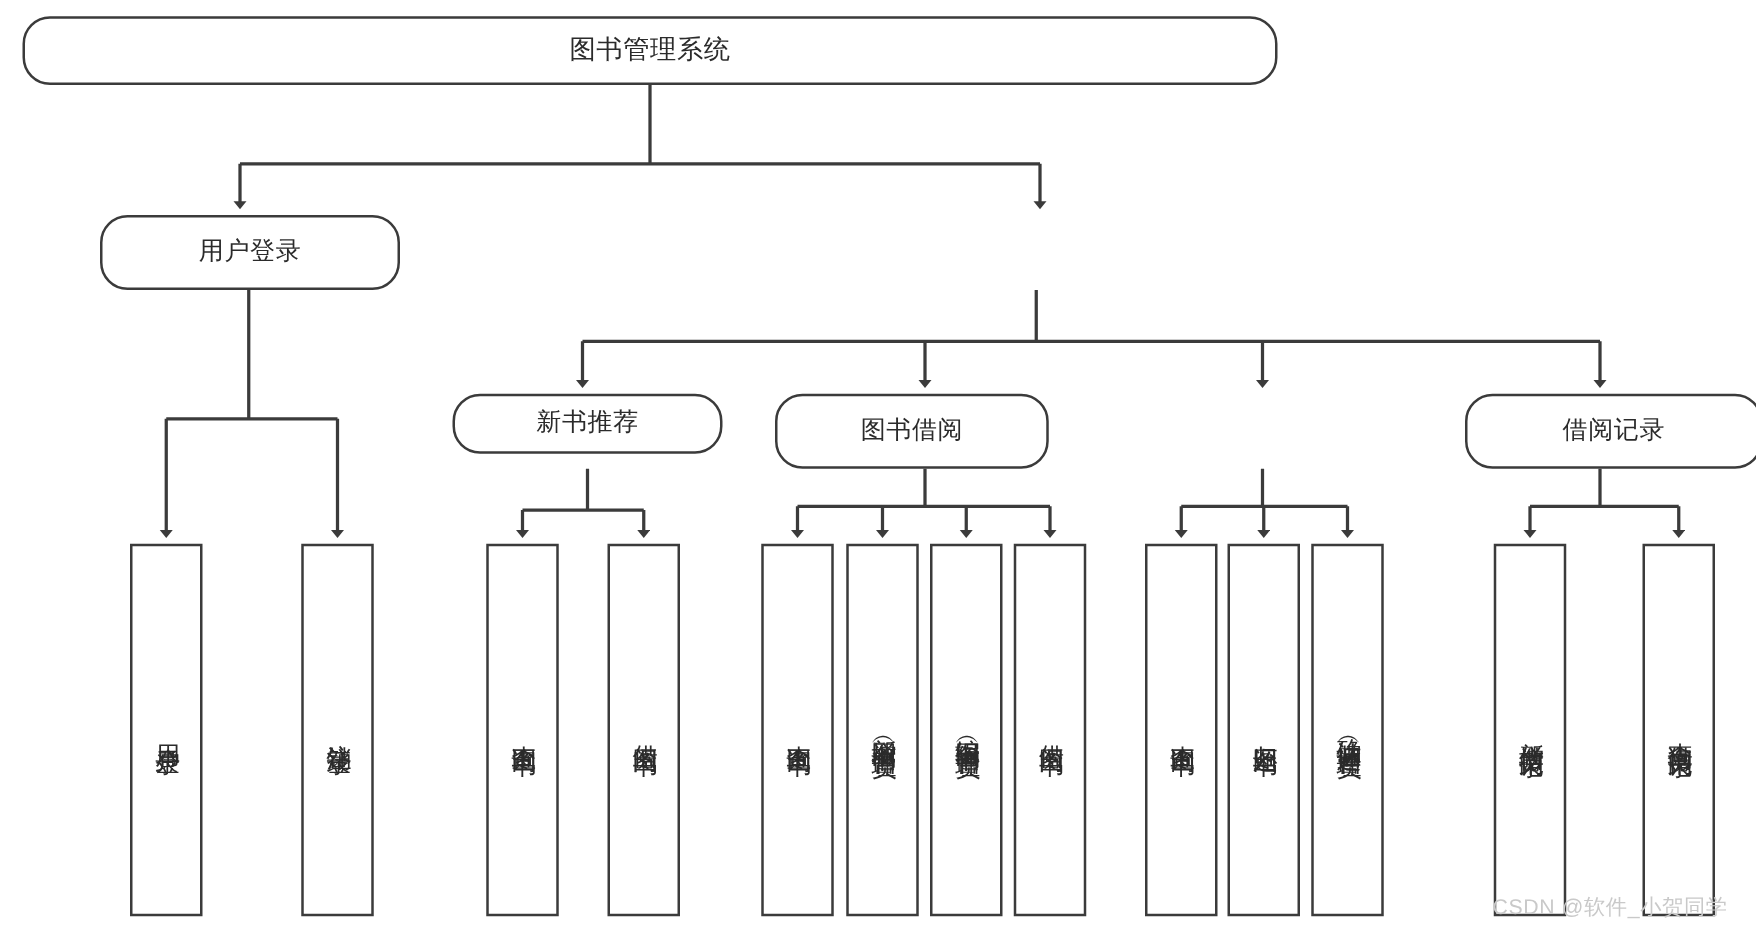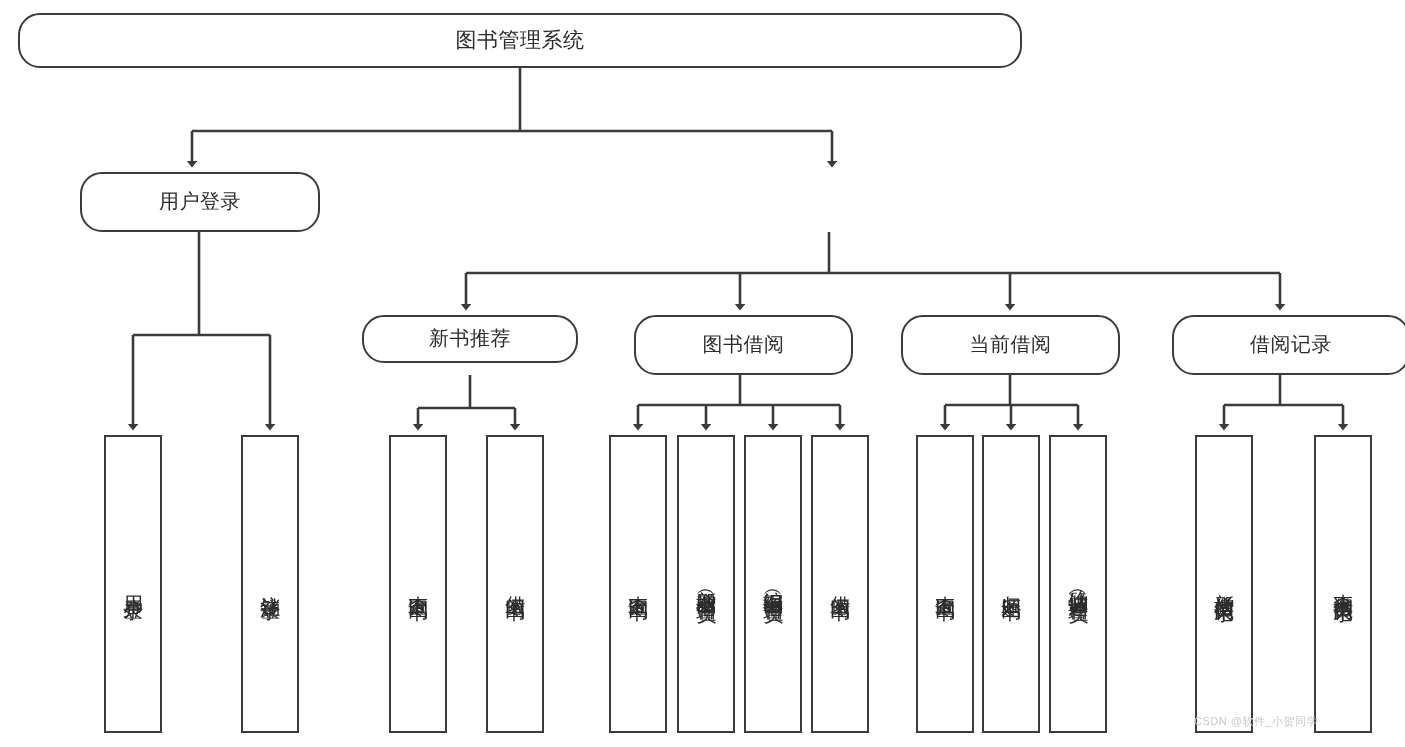--- a/index.html
+++ b/index.html
@@ -40,21 +40,21 @@
   }
   .node.v .txt{
     writing-mode:vertical-rl;
     text-orientation:upright;
     white-space:normal;
     max-height:100%;
   }
   .watermark{
     position:absolute;
     color:#c9c9c9;
-    font-size:11px;
+    font-size:17px;
     white-space:nowrap;
     letter-spacing:.5px;
     pointer-events:none;
   }
 </style>
 </head>
 <body>
 
 <div id="canvas">
 
@@ -112,25 +112,22 @@
     <span class="txt">图书管理系统</span>
   </div>
 
   <div class="node h" style="left:80px;top:172px;width:240px;height:60px;">
     <span class="txt">用户登录</span>
   </div>
 
   <div class="node h" style="left:362px;top:315px;width:216px;height:48px;">
     <span class="txt">新书推荐</span>
   </div>
-  <div class="node h" style="left:634px;top:315px;width:219px;height:60px;">
+  <div class="node h" style="left:620px;top:315px;width:219px;height:60px;">
     <span class="txt">图书借阅</span>
-  </div>
-  <div class="node h" style="left:901px;top:315px;width:219px;height:60px;">
-    <span class="txt">当前借阅</span>
   </div>
   <div class="node h" style="left:1172px;top:315px;width:238px;height:60px;">
     <span class="txt">借阅记录</span>
   </div>
 
   <div class="node v" style="left:104px;top:435px;width:58px;height:298px;">
     <span class="txt">用户登录</span>
   </div>
   <div class="node v" style="left:241px;top:435px;width:58px;height:298px;">
     <span class="txt">注销登录</span>

